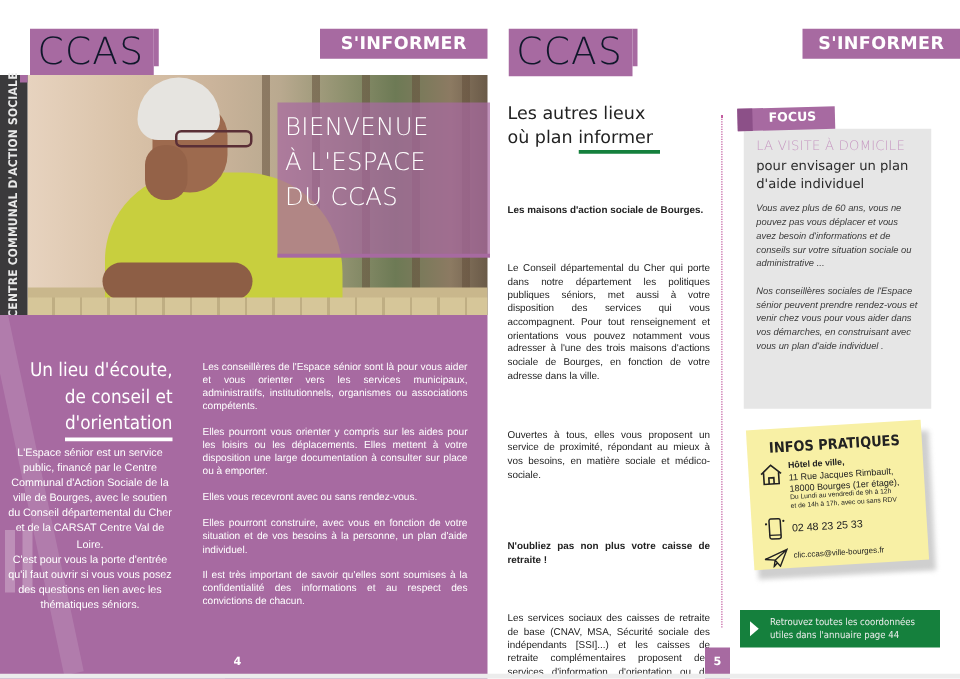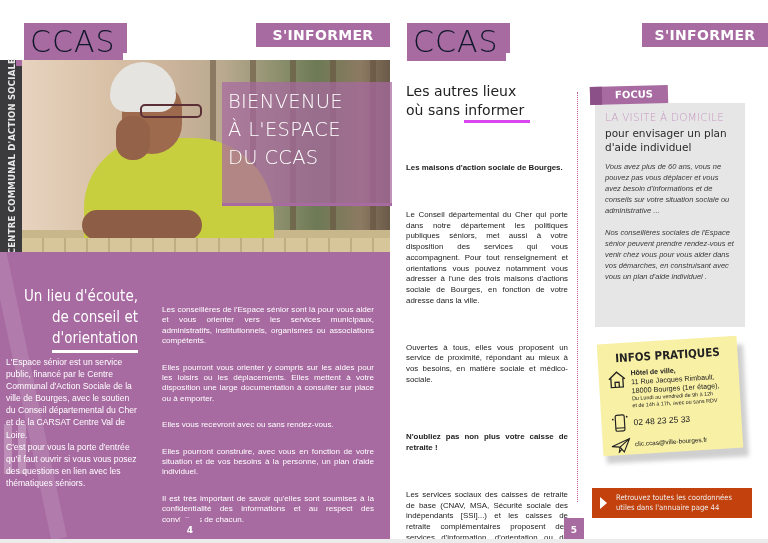--- a/index.html
+++ b/index.html
@@ -50,32 +50,32 @@
   
   .purple-block { position: absolute; left: 0; top: 252px; width: 390px; height: 337px; background: #a76aa1; overflow: hidden; }
   .purple-block .quote-deco1 { position: absolute; left: 4px; top: 172px; width: 8px; height: 50px; background: rgba(255,255,255,0.25); }
   .purple-block .quote-deco2 { position: absolute; left: 18px; top: 172px; width: 8px; height: 50px; background: rgba(255,255,255,0.25); }
   .purple-block .slash-deco { position: absolute; left: 20px; top: -10px; width: 16px; height: 300px; background: rgba(255,255,255,0.12); transform: rotate(-12deg); }
 
   .block-title { position: absolute; right: 252px; top: 34px; width: 160px; text-align: right; color: #fff;
                  font-family: "DejaVu Sans Condensed","DejaVu Sans", sans-serif; font-size: 15px; line-height: 21px; }
   .block-title .uline { display: inline-block; border-bottom: 3px solid #fff; padding-bottom: 1px; }
 
-  .block-intro { position: absolute; right: 252px; top: 104px; width: 132px; text-align: left; color: #fff;
+  .block-intro { position: absolute; right: 252px; top: 104px; width: 132px; text-align: center; color: #fff;
                  font-size: 8.6px; line-height: 12.1px; }
 
   .block-body { position: absolute; left: 162px; top: 37px; width: 212px; color: #fff; font-size: 8.1px; line-height: 10.4px; text-align: justify; }
-  .block-body p { margin-bottom: 10.4px; margin-top: 16px; }
+  .block-body p { margin-bottom: 10.4px; }
 
   .page-num { position: absolute; top: 518px; width: 20px; height: 25px; background: #a76aa1; color: #fff;
               font-family: "DejaVu Sans", sans-serif; font-weight: bold; font-size: 9px; text-align: center; line-height: 25px; }
 
   
   .rp-title { position: absolute; left: 14px; top: 82px; color: #222; font-family: "DejaVu Sans", sans-serif; font-size: 14px; line-height: 19px; }
-  .rp-title .uline2 { display: inline-block; border-bottom: 3px solid #d946ef; padding-right: 6px; }
+  .rp-title .uline2 { display: inline-block; border-bottom: 3px solid #15803d; padding-right: 6px; }
   .rp-col { position: absolute; left: 14px; top: 127px; width: 162px; color: #222; font-size: 7.9px; line-height: 10.75px; text-align: justify; }
   .rp-col .bold { font-weight: bold; }
   .rp-col p { margin-bottom: 0; margin-top: 36px; }
   .rp-col .gap { height: 10.75px; }
 
   .dotted-sep { position: absolute; left: 185px; top: 92px; height: 410px; border-left: 1.5px dotted #c35da0; }
 
   .focus-tag { position: absolute; left: 198px; top: 86px; width: 78px; height: 18px; background: #a76aa1;
                transform: rotate(-1.5deg); color: #fff; font-family: "DejaVu Sans", sans-serif; font-weight: bold; font-size: 10px;
                line-height: 18px; padding-left: 25px; }
@@ -90,21 +90,21 @@
   .postit { position: absolute; left: 208px; top: 340px; width: 140px; height: 112px; background: #f8f0a5; transform: rotate(-3.5deg); padding: 8px 8px; }
   .postit-title { text-align: center; color: #222; font-family: "DejaVu Sans Condensed","DejaVu Sans", sans-serif; font-weight: bold; font-size: 11.5px; margin-bottom: 4px; }
   .postit-row { display: flex; align-items: flex-start; gap: 4px; }
   .postit-row .ico { width: 20px; flex-shrink: 0; }
   .addr-name { font-size: 7px; font-weight: bold; color: #222; line-height: 9px; }
   .addr-line { font-size: 7.2px; color: #222; line-height: 9px; }
   .addr-small { font-size: 5.4px; color: #222; line-height: 7px; }
   .phone { font-size: 8.5px; color: #222; line-height: 20px; }
   .email { font-size: 6.4px; color: #222; line-height: 16px; }
 
-  .annuaire { position: absolute; left: 200px; top: 488px; width: 160px; height: 30px; background: #c2410c; color: #eee;
+  .annuaire { position: absolute; left: 200px; top: 488px; width: 160px; height: 30px; background: #15803d; color: #eee;
               font-family: "DejaVu Sans Condensed","DejaVu Sans", sans-serif; font-size: 7.6px; line-height: 10px; padding: 5px 0 0 24px; }
   .annuaire .play { position: absolute; left: 8px; top: 9px; width: 0; height: 0; border-left: 7px solid #fff;
                     border-top: 6px solid transparent; border-bottom: 6px solid transparent; }
 </style>
 </head>
 <body>
 
 <div class="page page-left">
   <div class="logo" style="left:24px;">CCAS</div>
   <div class="section-tag" style="left:256px; width:134px;">S'INFORMER</div>
@@ -160,21 +160,21 @@
   <div class="page-num" style="left:180px;">4</div>
   <div class="bottom-rule"></div>
 </div>
 
 <div class="page page-right">
   <div class="logo" style="left:15px;">CCAS</div>
   <div class="section-tag" style="left:250px; width:126px;">S'INFORMER</div>
 
   <div class="rp-title">
     <div>Les autres lieux</div>
-    <div><span>où sans </span><span class="uline2">informer</span></div>
+    <div><span>où plan </span><span class="uline2">informer</span></div>
   </div>
 
   <div class="rp-col">
     <p class="bold">Les maisons d'action sociale de Bourges.</p>
     <p>Le Conseil départemental du Cher qui porte dans notre département les politiques publiques séniors, met aussi à votre disposition des services qui vous accompagnent. Pour tout renseignement et orientations vous pouvez notamment vous adresser à l'une des trois maisons d'actions sociale de Bourges, en fonction de votre adresse dans la ville.</p>
     <p>Ouvertes à tous, elles vous proposent un service de proximité, répondant au mieux à vos besoins, en matière sociale et médico-sociale.</p>
     <div class="gap"></div>
     <p class="bold">N'oubliez pas non plus votre caisse de retraite !</p>
     <p>Les services sociaux des caisses de retraite de base (CNAV, MSA, Sécurité sociale des indépendants [SSI]...) et les caisses de retraite complémentaires proposent des services d'information, d'orientation ou de soutien pour les retraités et leur famille La plupart des services d'action sociale des caisses de retraite ont un numéro de téléphone spécifique pour vous orienter. Renseignez-vous auprès de votre caisse de retraite principale.</p>
     <p>N'attendez pas d'être à la retraite pour vous adresser à eux : la retraite ça se prépare !</p>

